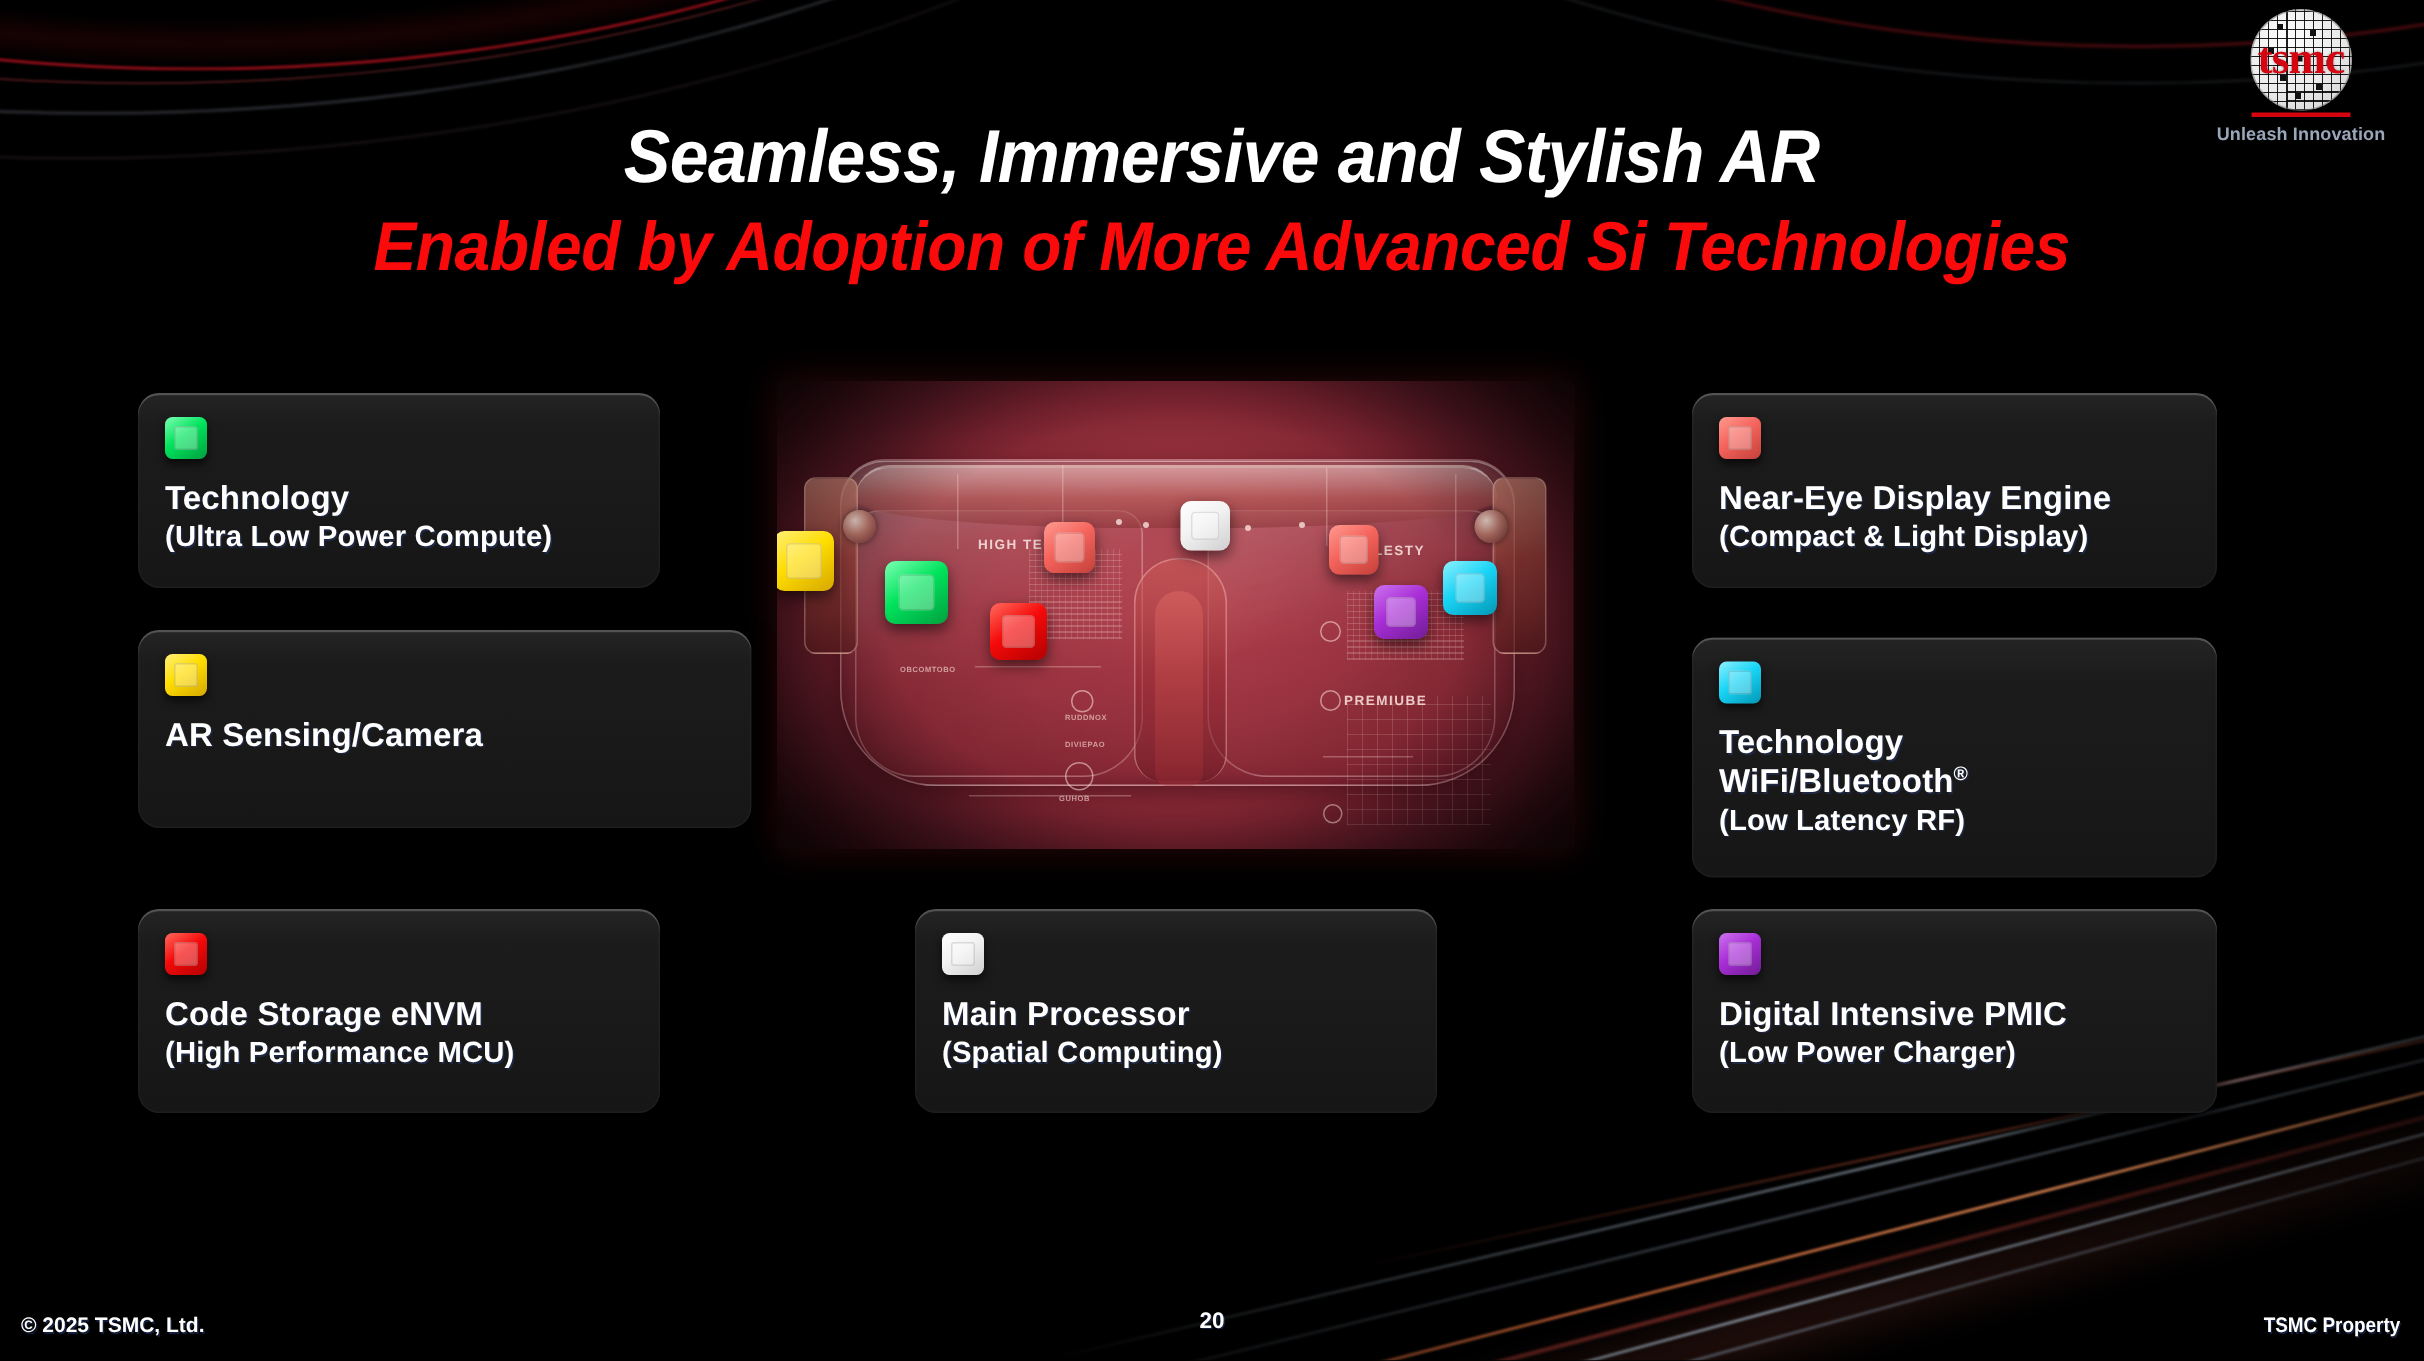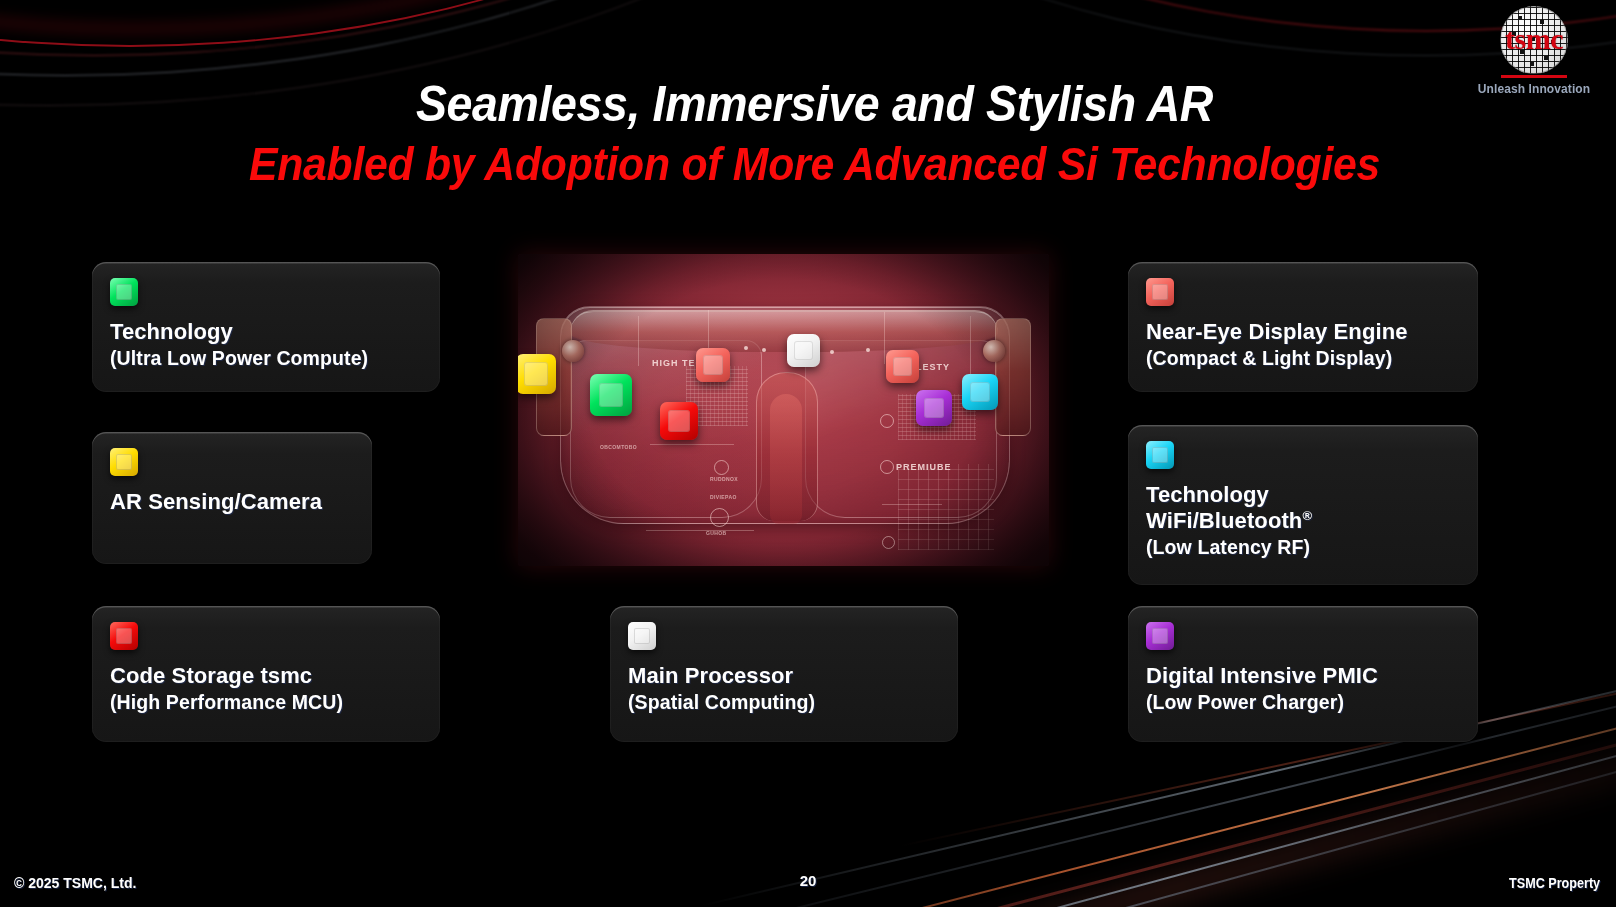--- a/index.html
+++ b/index.html
@@ -282,21 +282,21 @@
     font-weight: 700;
     color: #ffffff;
     line-height: 1.2;
     margin-top: 2px;
     letter-spacing: 0.1px;
     text-shadow: 1px 1px 0 rgba(40,60,120,0.45);
   }
 
   
   #card-processor    { left: 92px;   top: 262px; width: 348px; height: 130px; }
-  #card-arsensing    { left: 92px;   top: 432px; width: 280px; height: 132px; }
+  #card-arsensing    { left: 92px;   top: 420px; width: 409px; height: 132px; }
   #card-enavm        { left: 92px;   top: 606px; width: 348px; height: 136px; }
   #card-neareye      { left: 1128px; top: 262px; width: 350px; height: 130px; }
   #card-wifi         { left: 1128px; top: 425px; width: 350px; height: 160px; }
   #card-pmic         { left: 1128px; top: 606px; width: 350px; height: 136px; }
   #card-mainproc     { left: 610px;  top: 606px; width: 348px; height: 136px; }
 
   
   #ar-image {
     position: absolute;
     left: 518px;
@@ -561,21 +561,21 @@
   <div class="card" id="card-arsensing">
     <div class="chip" style="background:linear-gradient(145deg,#fff07a 0%,#ffdd00 45%,#d6a800 100%)"></div>
     <div class="card-text">
       <div class="card-title">AR Sensing/Camera</div>
     </div>
   </div>
 
   <div class="card" id="card-enavm">
     <div class="chip" style="background:linear-gradient(145deg,#ff6b5e 0%,#f50a0a 45%,#b30000 100%)"></div>
     <div class="card-text">
-      <div class="card-title">Code Storage tsmc</div>
+      <div class="card-title">Code Storage eNVM</div>
       <div class="card-sub">(High Performance MCU)</div>
     </div>
   </div>
 
   <div class="card" id="card-neareye">
     <div class="chip" style="background:linear-gradient(145deg,#ff9a90 0%,#f4645c 45%,#c4403a 100%)"></div>
     <div class="card-text">
       <div class="card-title">Near-Eye Display Engine</div>
       <div class="card-sub">(Compact &amp; Light Display)</div>
     </div>

